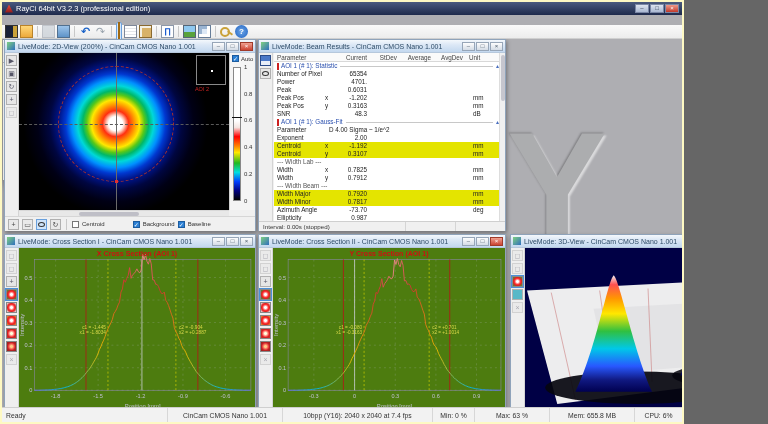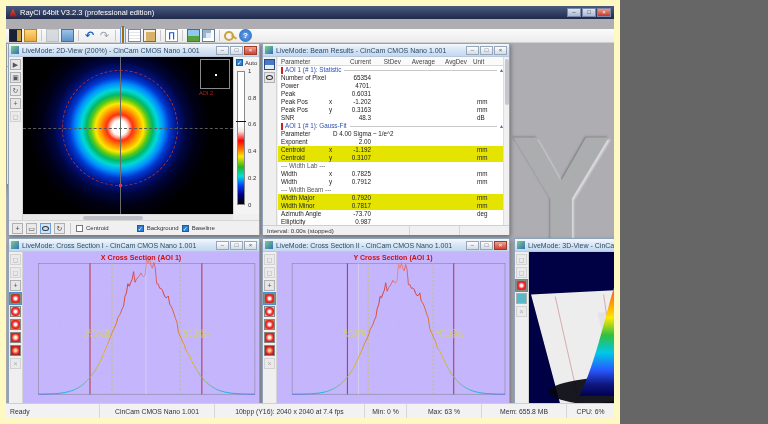--- a/index.html
+++ b/index.html
@@ -1,17 +1,17 @@
 <!DOCTYPE html>
 <html><head>
 <meta charset="utf-8">
 <style>
   html,body{margin:0;padding:0;background:#666;}
   *{box-sizing:border-box;font-family:"Liberation Sans","DejaVu Sans",sans-serif;}
-  #screen{position:relative;width:620px;height:424px;background:#aeaeb2;overflow:hidden;border:6px solid #fef9c3;}
+  #screen{position:relative;width:684px;height:424px;background:#aeaeb2;overflow:hidden;border:2px solid #fef9c3;}
 
   
   #apptitle{position:absolute;left:0;top:0;right:0;height:13px;background:linear-gradient(#4a5a7e,#1e2a4c);display:flex;align-items:center;padding:0 3px;color:#fff;font-size:7.5px;}
   #appicon{width:8px;height:8px;margin-right:3px;background:linear-gradient(#e84a3a,#8b1a1a);clip-path:polygon(50% 0,100% 100%,0 100%);}
   #apptitle .caps{margin-left:auto;display:flex;gap:1px;}
   .capbtn{width:14px;height:9px;border:1px solid #7a87a6;background:linear-gradient(#dde4ef,#aab8d2);font-size:6px;line-height:7px;text-align:center;color:#234;}
   .capbtn.red{background:linear-gradient(#ef9a8a,#c0392b);color:#fff;}
   #menubar{position:absolute;left:0;top:13px;right:0;height:10px;background:#f0f0f0;border-bottom:1px solid #d9d9d9;display:flex;align-items:center;font-size:7.2px;color:#222;}
   #menubar span{padding:0 5px;}
   #toolbar{position:absolute;left:0;top:23px;right:0;height:14px;background:linear-gradient(#fafafa,#ececec);border-bottom:1px solid #cfcfcf;display:flex;align-items:center;padding-left:3px;gap:2px;}
@@ -125,21 +125,21 @@
   .rad.sel{border:1.8px solid #0067c0;}
   .rad.dis{border-color:#c8c8c8;}
   .dimtxt{color:#a8a8a8;}
   .grp .combo{margin:1px 0 2px 7px;width:52px;}
   .ohr{border-top:1px solid #e0e0e0;margin:3px 0;}
 
   
   #wincrossx{left:2px;top:195px;width:252px;height:176px;}
   #wincrossy{left:256px;top:195px;width:248px;height:176px;}
   .plotbody{height:162px;}
-  .plotarea{position:absolute;left:14px;right:0;top:0;bottom:0;background:#c4b5fd;}
+  .plotarea{position:absolute;left:14px;right:0;top:0;bottom:0;background:#4d7c0f;}
   .grid{stroke:rgba(190,190,215,.4);stroke-width:.5;stroke-dasharray:2,3;}
   .tick{fill:#c0c0d4;font-size:5.5px;}
   .ptitle{fill:#cc1111;font-size:7px;font-weight:bold;}
   .axl{fill:#c0c0d4;font-size:5.8px;}
 
   
   #win3d{left:508px;top:195px;width:258px;height:176px;}
   #v3body{height:162px;}
   #v3area{position:absolute;left:14px;right:0;top:0;bottom:0;background:#000045;}
 

